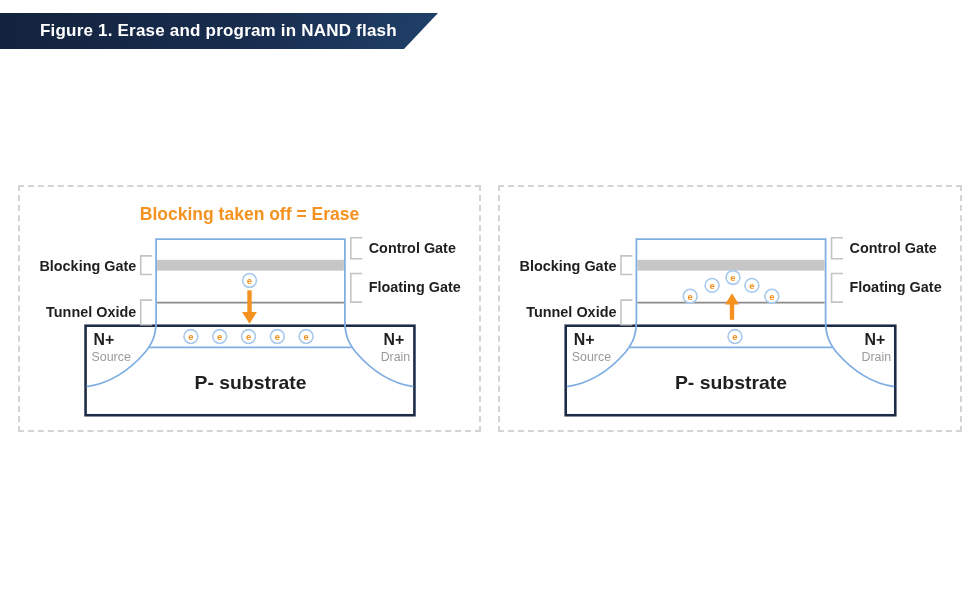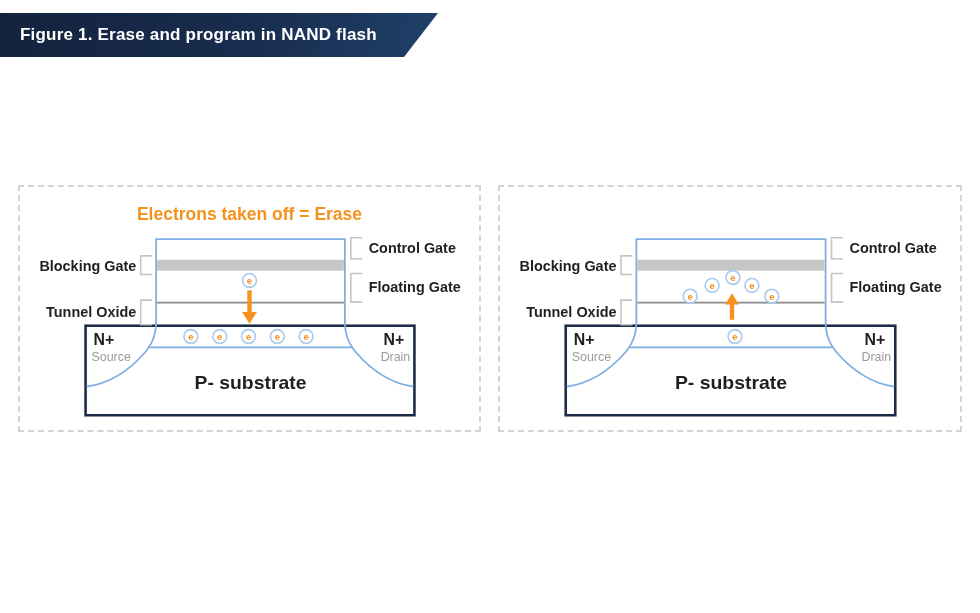--- a/index.html
+++ b/index.html
@@ -9,26 +9,26 @@
     width: 980px;
     height: 613px;
     background: #ffffff;
     font-family: "Liberation Sans", sans-serif;
     overflow: hidden;
   }
   
   .banner {
     position: absolute;
     left: 0; top: 13px;
-    width: 438px; height: 44px;
+    width: 438px; height: 36px;
     background: linear-gradient(97deg, #13233e 0%, #182c4d 55%, #204069 100%);
     clip-path: polygon(0 0, 100% 0, calc(100% - 34px) 100%, 0 100%);
     display: flex;
     align-items: center;
-    padding-left: 20px;
+    padding-left: 40px;
   }
   .banner-title {
     color: #ffffff;
     font-size: 17px;
     font-weight: bold;
     letter-spacing: 0.2px;
   }
   
   .panel {
     position: absolute;
@@ -67,21 +67,21 @@
 </head>
 <body>
 
 <div class="page">
 
   <div class="banner">
     <span class="banner-title">Figure 1. Erase and program in NAND flash</span>
   </div>
 
   <section class="panel panel-left">
-    <div class="panel-title">Electrons taken off = Erase</div>
+    <div class="panel-title">Blocking taken off = Erase</div>
     <svg viewBox="0 0 462 247" preserveAspectRatio="none">
 
       <rect class="substrate" x="66" y="141" width="331" height="91"></rect>
 
       <path class="blue-line" d="M130,163 H334"></path>
 
       <path class="blue-line" d="M67,203 C95,199 114,182 126,168 C133,159 137,151 137,136 L137,53 L327,53 L327,136 C327,151 331,159 338,168 C350,182 369,199 396,203"></path>
 
       <rect class="gray-layer" x="138" y="74" width="188" height="11"></rect>
 

